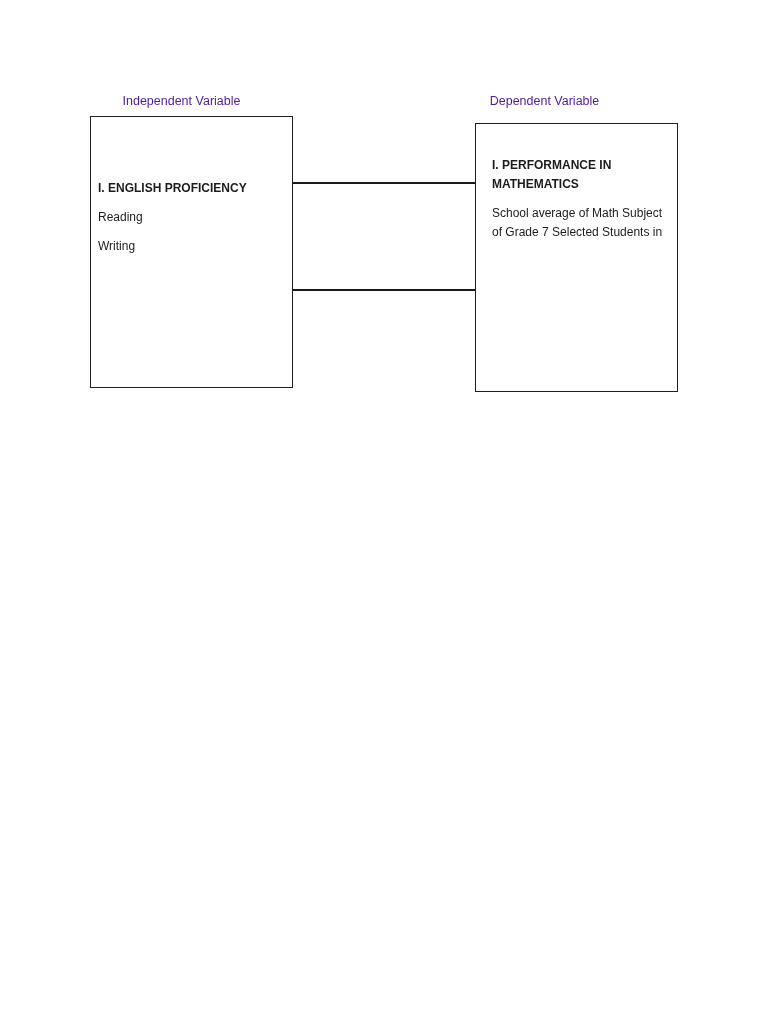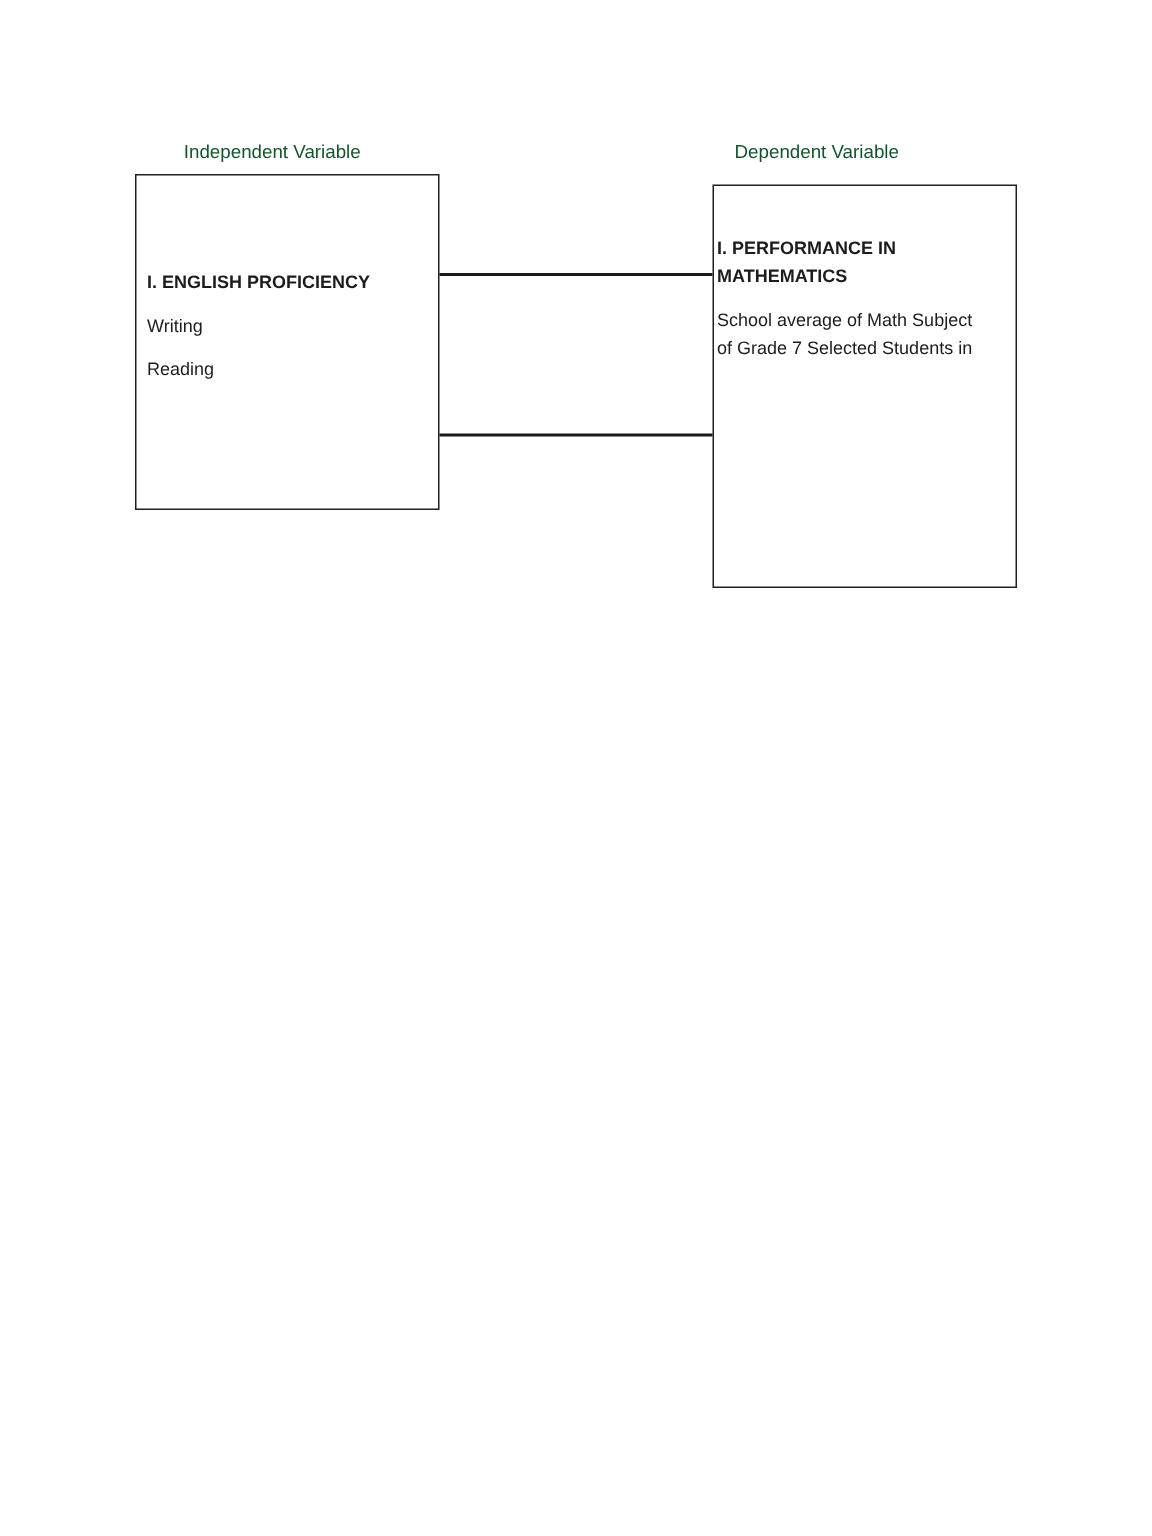--- a/index.html
+++ b/index.html
@@ -15,47 +15,47 @@
     font-family: "Liberation Sans", sans-serif;
     color: #1c1c1c;
     overflow: hidden;
   }
   .col-heading {
     position: absolute;
     width: 203px;
     text-align: center;
     font-size: 12.5px;
     line-height: 16px;
-    color: #14532d;
+    color: #4c1d95;
     white-space: nowrap;
   }
   .indep-heading { left: 80px;  top: 93px; }
   .dep-heading   { left: 443px; top: 93px; }
 
   .box {
     position: absolute;
     box-sizing: border-box;
     border: 1.5px solid #1f1f1f;
     background: #ffffff;
     font-size: 12px;
     line-height: 19px;
   }
   .indep-box {
     left: 90px;
     top: 116px;
     width: 203px;
-    height: 224px;
+    height: 272px;
     padding: 62px 4px 0 7px;
   }
   .dep-box {
     left: 475px;
     top: 123px;
     width: 203px;
     height: 269px;
-    padding: 32px 4px 0 2px;
+    padding: 32px 4px 0 16px;
   }
   .box p {
     margin: 0 0 10px 0;
   }
   .box-title {
     font-weight: bold;
   }
   .line {
     display: block;
     white-space: nowrap;
@@ -74,22 +74,22 @@
 <body>
 
 <div class="page">
 
   <div class="col-heading indep-heading">Independent Variable</div>
 
   <div class="col-heading dep-heading">Dependent Variable</div>
 
   <div class="box indep-box">
     <p class="box-title">I. ENGLISH PROFICIENCY</p>
+    <p>Reading</p>
     <p>Writing</p>
-    <p>Reading</p>
   </div>
 
   <div class="box dep-box">
     <p class="box-title">
       <span class="line">I. PERFORMANCE IN</span>
       <span class="line">MATHEMATICS</span>
     </p>
     <p>
       <span class="line">School average of Math Subject</span>
       <span class="line">of Grade 7 Selected Students in</span>

